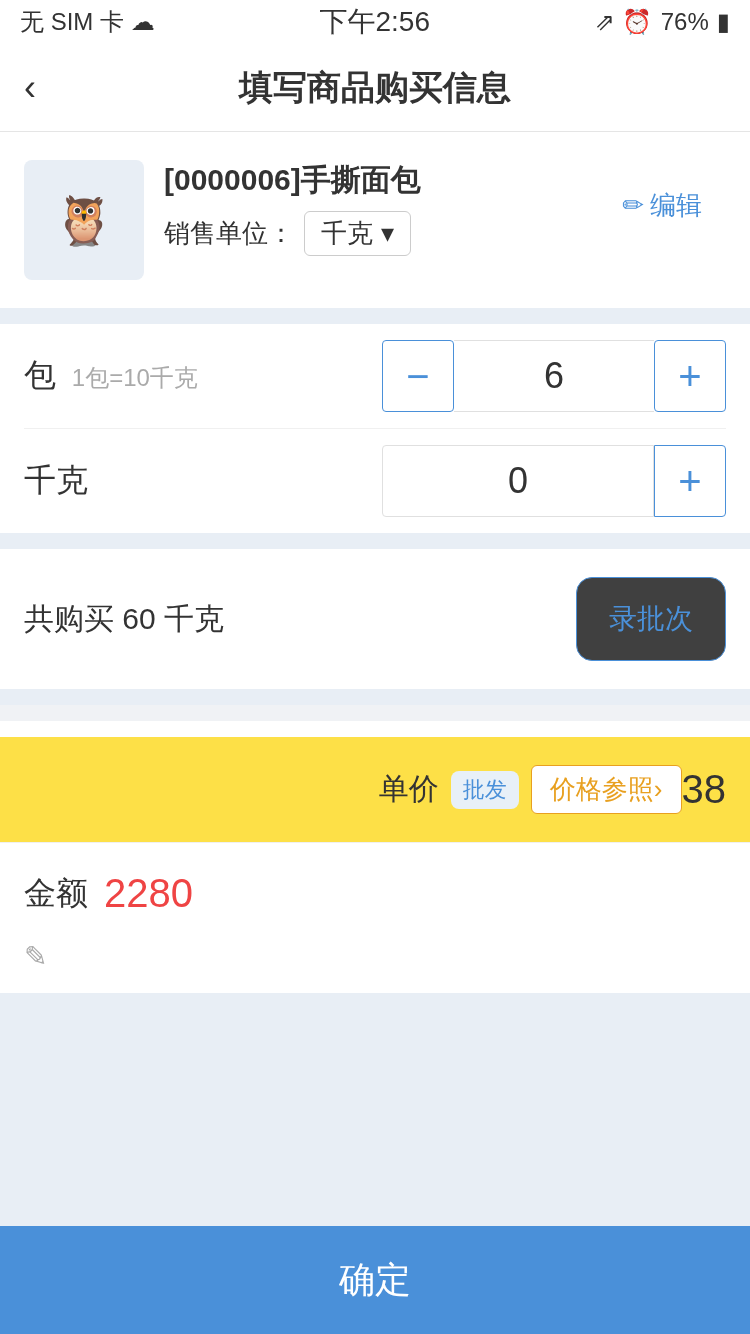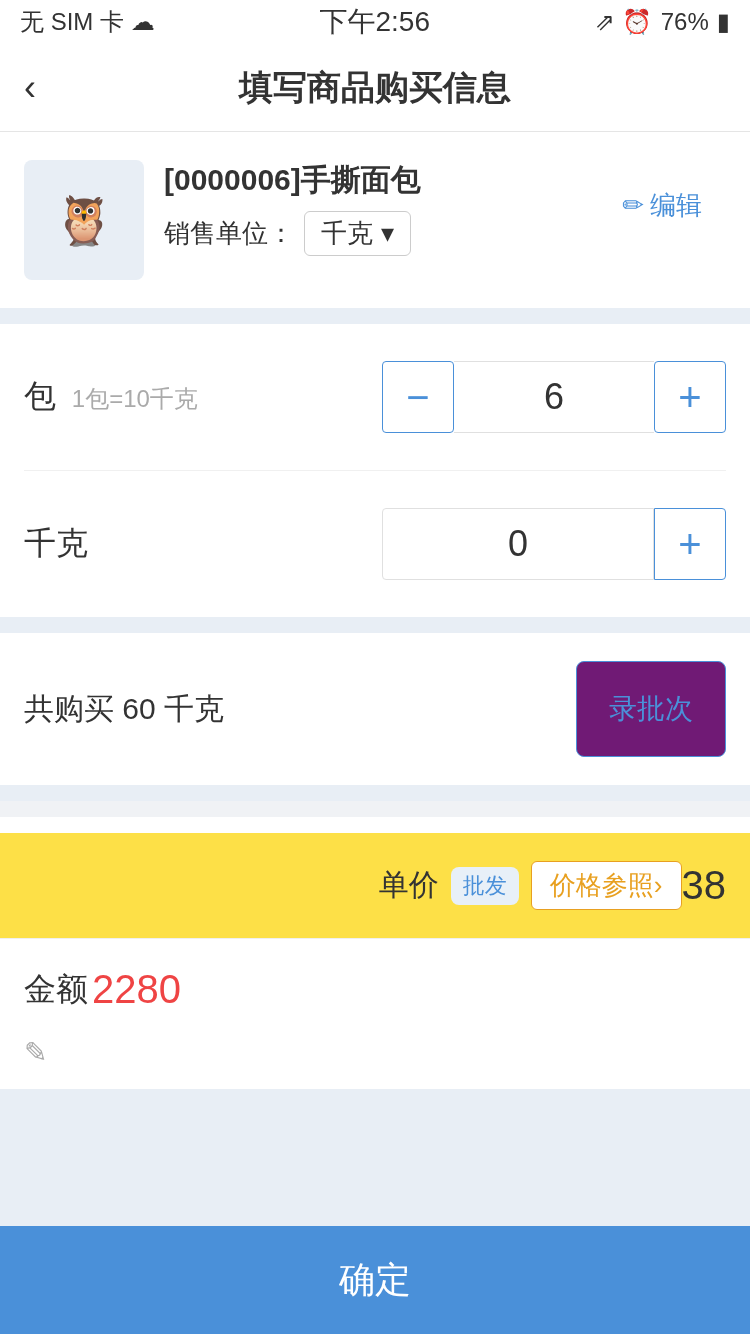--- a/index.html
+++ b/index.html
@@ -105,21 +105,21 @@
 
     
     .input-section {
       background: #fff;
       padding: 0 24px;
     }
     .input-row {
       display: flex;
       align-items: center;
       justify-content: space-between;
-      padding: 37px 0;
+      padding: 16px 0;
       border-bottom: 1px solid #f0f0f0;
     }
     .input-row:last-child { border-bottom: none; }
     .input-label {
       font-size: 32px;
       color: #333;
     }
     .input-sub {
       font-size: 24px;
       color: #aaa;
@@ -183,23 +183,23 @@
       background: #fff;
       padding: 28px 24px;
       display: flex;
       align-items: center;
       justify-content: space-between;
     }
     .total-text { font-size: 30px; color: #333; }
     .batch-btn {
       border: 1px solid #4a90d9;
       color: #4a90d9;
-      background: #701a75;
-      border-radius: 8px;
-      padding: 28px 32px;
+      background: #404040;
+      border-radius: 16px;
+      padding: 22px 32px;
       font-size: 28px;
       cursor: pointer;
     }
 
     
     .price-section {
       background: #fde047;
       margin-top: 16px;
       padding: 28px 24px;
       display: flex;
@@ -230,21 +230,21 @@
 
     
     .amount-section {
       background: #fff;
       padding: 28px 24px 20px;
       border-top: 1px solid #f0f0f0;
     }
     .amount-row {
       display: flex;
       align-items: center;
-      gap: 4px;
+      gap: 16px;
       margin-bottom: 24px;
     }
     .amount-label { font-size: 32px; color: #333; }
     .amount-value { font-size: 40px; color: #ef4444; font-weight: 400; }
     .remark-row {
       display: flex;
       align-items: center;
       gap: 12px;
       color: #aaa;
       font-size: 28px;

